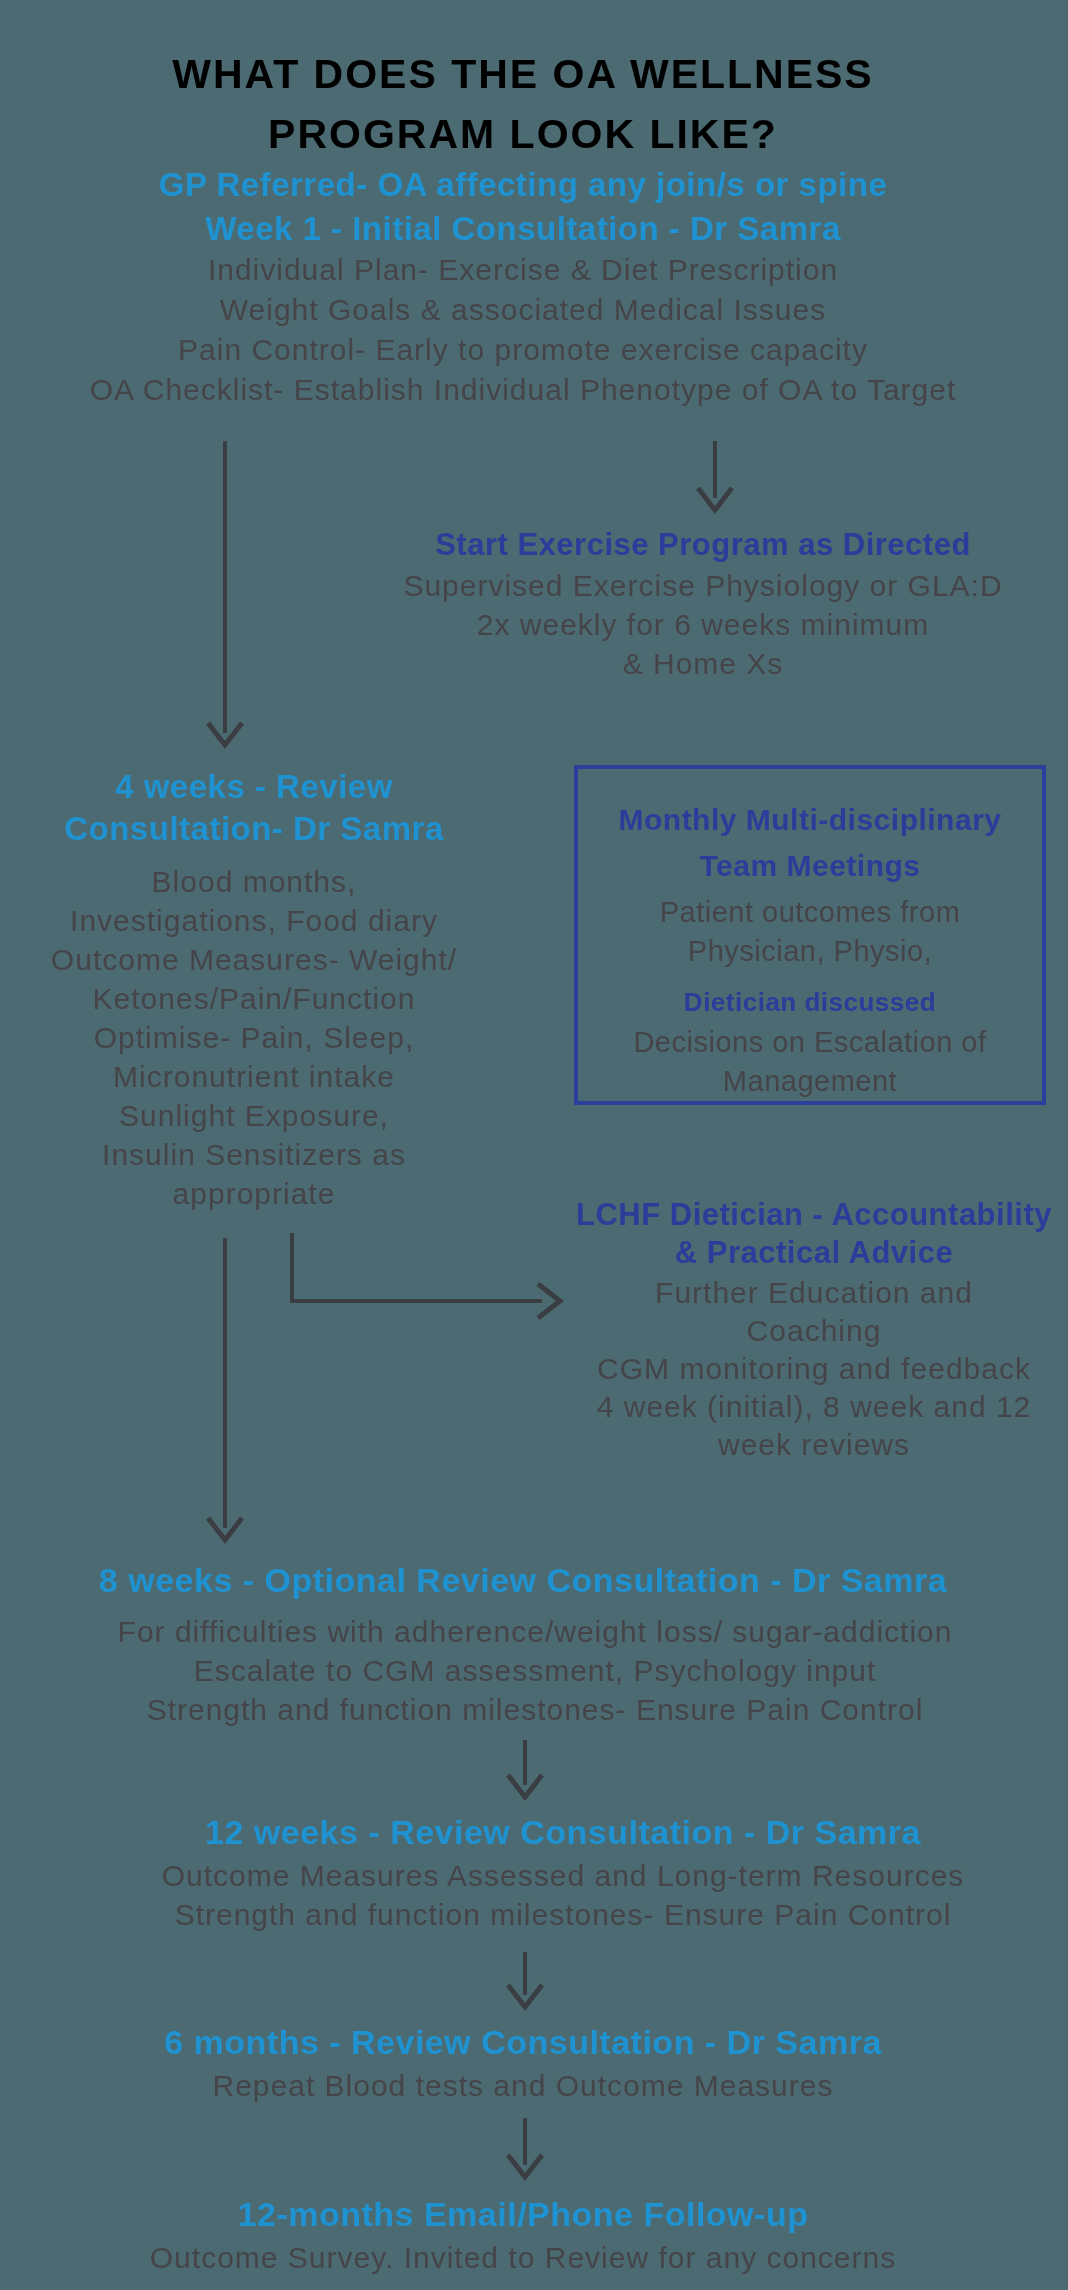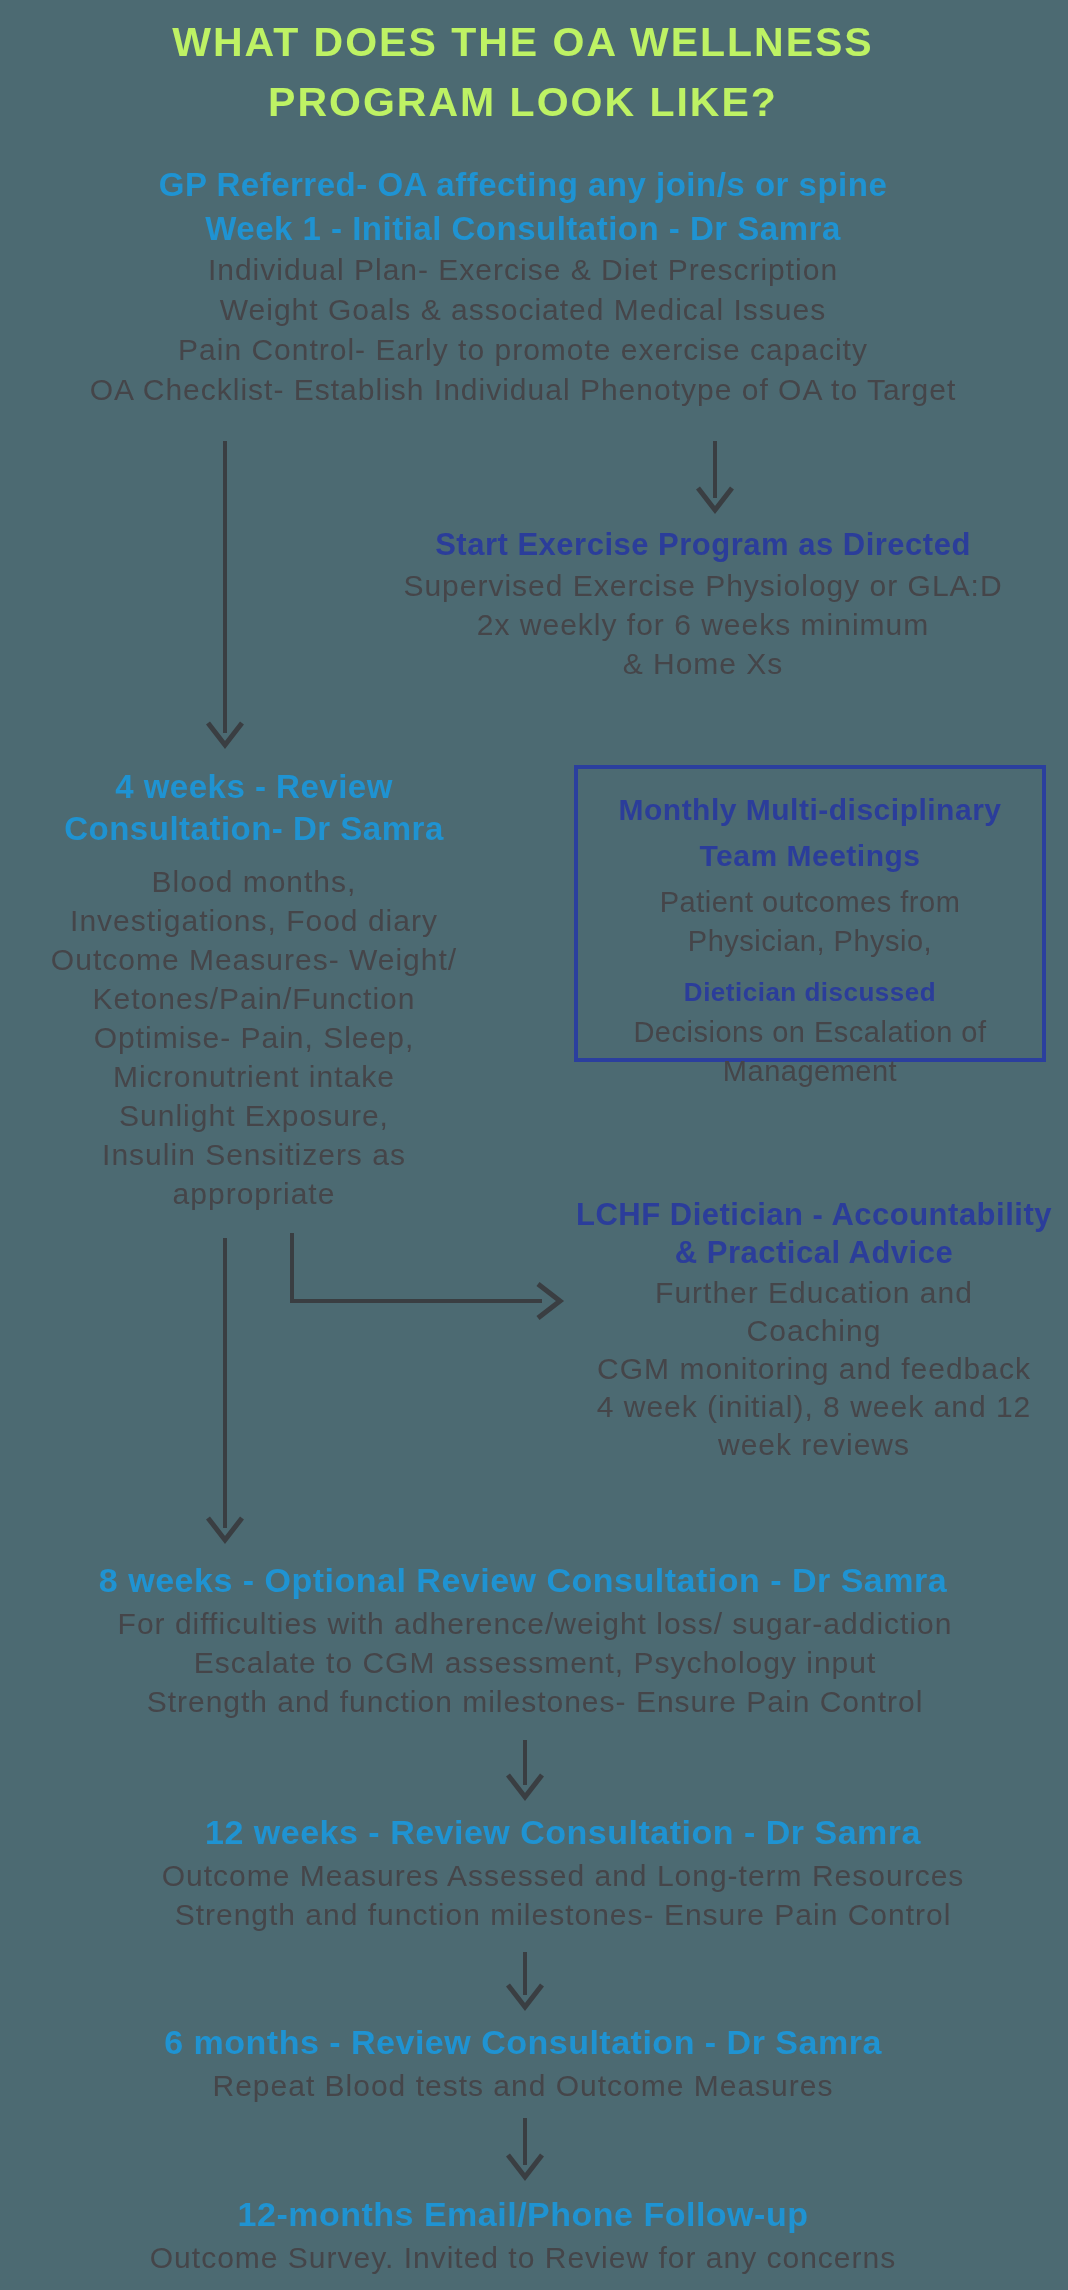--- a/index.html
+++ b/index.html
@@ -7,39 +7,39 @@
     position:relative;
     width:1068px;height:2290px;
     background:#4c6a72;
     font-family:"Liberation Sans", sans-serif;
     overflow:hidden;
   }
   .abs{position:absolute;}
   .center{text-align:center;}
   .full{left:0;width:1046px;}
   .title{
-    color:#bef264;font-size:41px;font-weight:bold;
-    line-height:60px;letter-spacing:2px;
+    color:#000000;font-size:41px;font-weight:bold;
+    line-height:60px;letter-spacing:2px;margin-top:32px;
   }
   .h-blue{color:#1f93d2;font-weight:bold;}
   .h-blue-lg{font-size:34px;line-height:48px;letter-spacing:0.5px;}
   .h-blue-md{font-size:33px;line-height:42px;letter-spacing:0.5px;}
   .h-navy{color:#2b3d9a;font-weight:bold;}
   .h-navy-md{font-size:31px;line-height:42px;letter-spacing:0.5px;}
   .h-navy-tight{font-size:31px;line-height:38px;letter-spacing:0.5px;}
   .body-text{color:#454549;font-size:30px;line-height:39px;letter-spacing:1px;}
   .intro-heading{line-height:44px;}
   .exercise-body{line-height:39px;}
   .week4-body{margin-top:12px;line-height:39px;}
   .lchf-body{margin-top:2px;line-height:38px;}
-  .section-body{margin-top:0;padding-left:24px;}
+  .section-body{margin-top:8px;padding-left:24px;}
   .mtg-box{
-    left:574px;top:765px;width:472px;height:297px;
+    left:574px;top:765px;width:472px;height:340px;
     border:4px solid #2b3f9e;box-sizing:border-box;
-    padding-top:18px;text-align:center;
+    padding-top:28px;text-align:center;
   }
   .box-heading{color:#2b3d9a;font-weight:bold;font-size:30px;line-height:46px;letter-spacing:0.5px;}
   .box-body{color:#454549;font-size:29px;line-height:39px;letter-spacing:0.5px;margin-top:4px;}
   .box-sub{color:#2b3d9a;font-weight:bold;font-size:26px;line-height:30px;margin-top:16px;letter-spacing:0.5px;}
   .box-body2{color:#454549;font-size:29px;line-height:39px;letter-spacing:0.5px;margin-top:6px;}
   svg.overlay{position:absolute;left:0;top:0;pointer-events:none;}
 </style>
 </head>
 <body>
 

